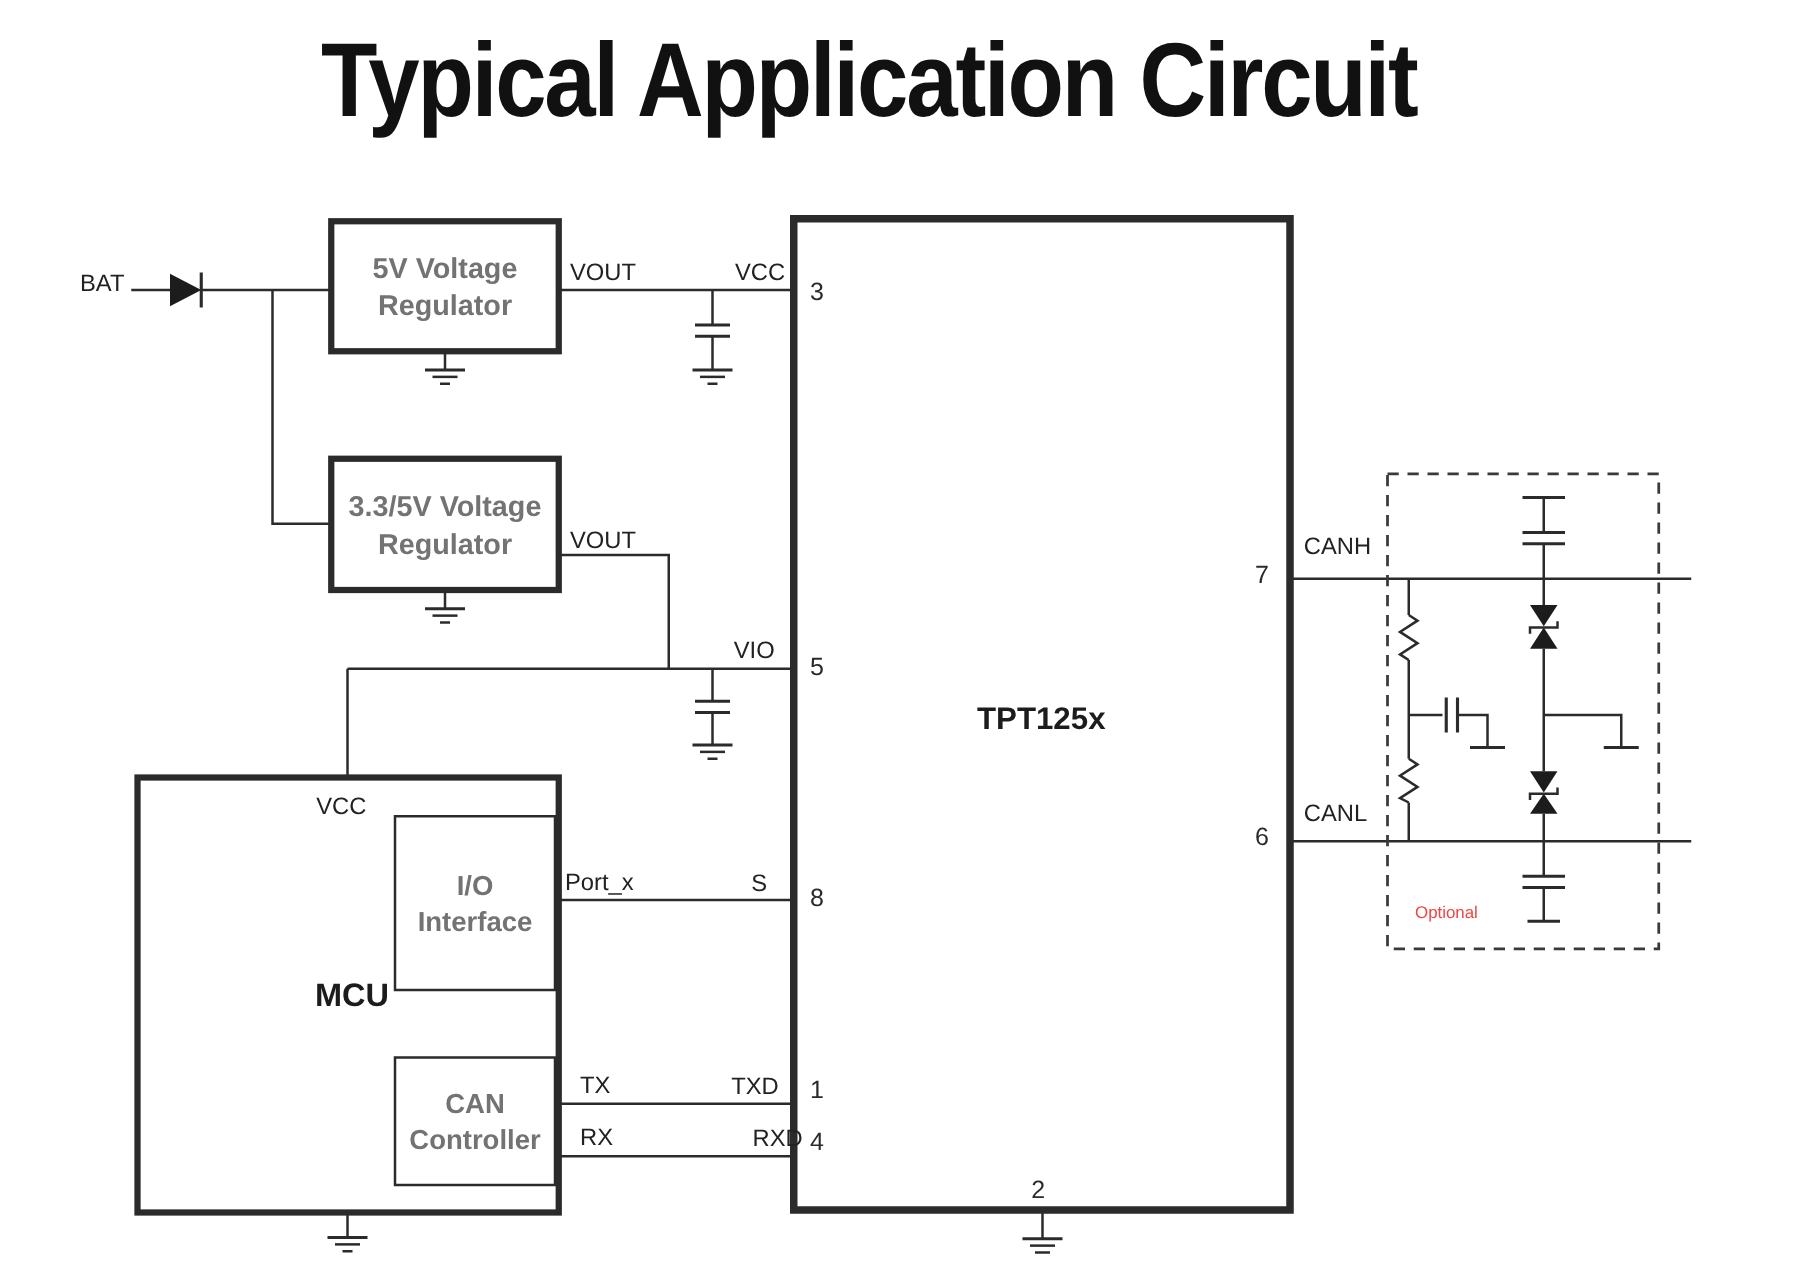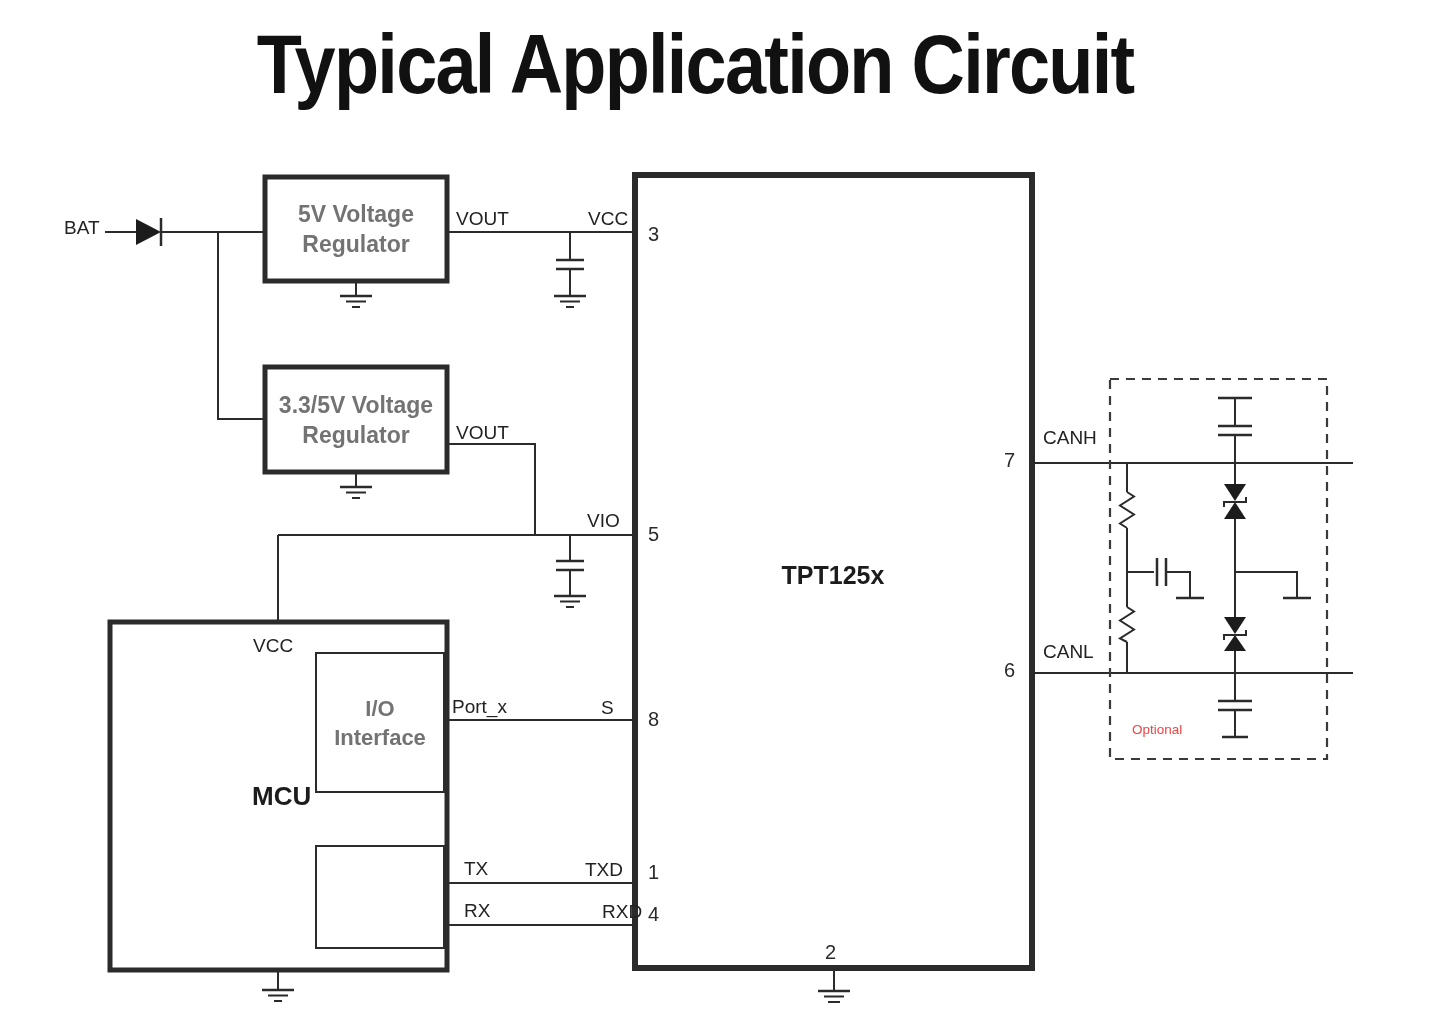--- a/index.html
+++ b/index.html
@@ -182,20 +182,24 @@
     <span>5V Voltage</span>
     <span>Regulator</span>
   </div>
   <div class="blocktext regtext" style="left:270px; top:372px; width:172px; height:95px;">
     <span>3.3/5V Voltage</span>
     <span>Regulator</span>
   </div>
   <div class="blocktext innertext" style="left:318px; top:655px; width:124px; height:135px;">
     <span>I/O</span>
     <span>Interface</span>
+  </div>
+  <div class="blocktext innertext" style="left:318px; top:848px; width:124px; height:98px;">
+    <span>CAN</span>
+    <span>Controller</span>
   </div>
   <div class="label mcuname" style="left:252px; top:782px;">MCU</div>
   <div class="label chipname" style="left:833px; top:562px;">TPT125x</div>
 
   <div class="label" style="left:64px;  top:218px;">BAT</div>
   <div class="label" style="left:456px; top:209px;">VOUT</div>
   <div class="label" style="left:588px; top:209px;">VCC</div>
   <div class="label" style="left:456px; top:423px;">VOUT</div>
   <div class="label" style="left:587px; top:511px;text-align:center;">VIO</div>
   <div class="label" style="left:253px; top:636px;">VCC</div>

